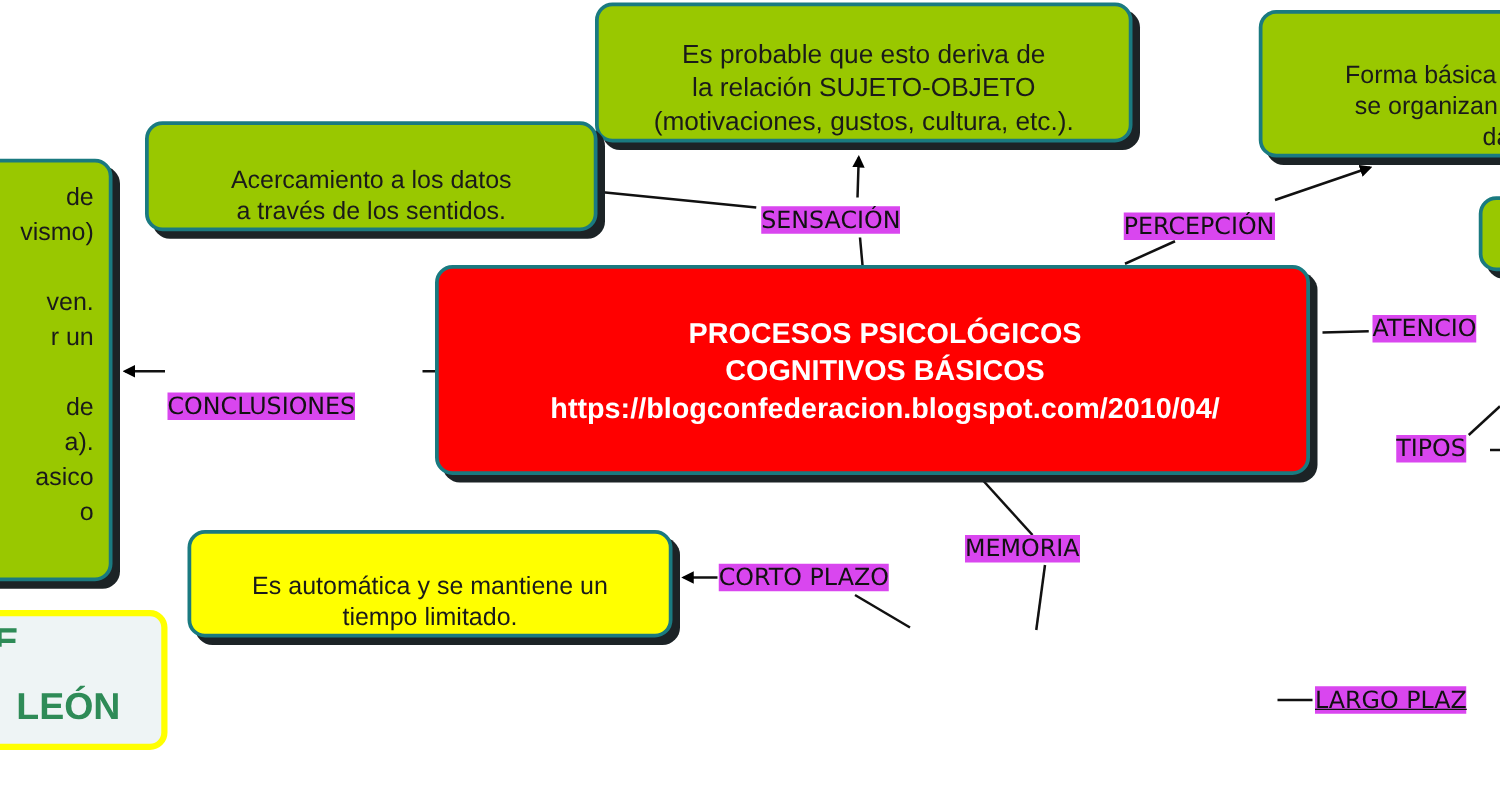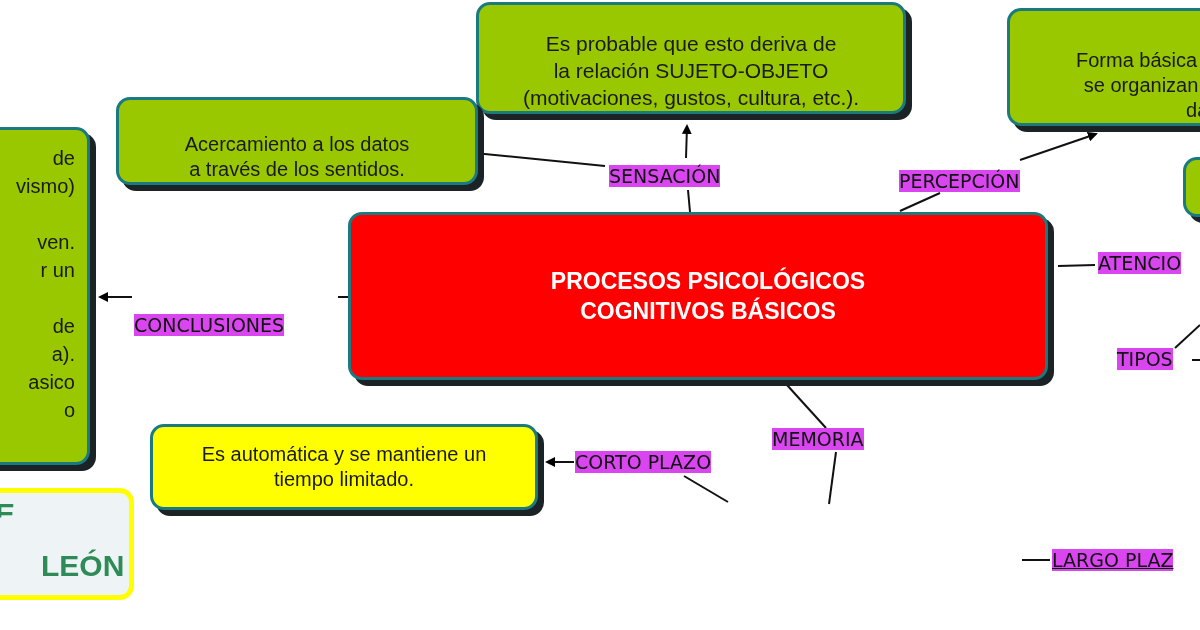--- a/index.html
+++ b/index.html
@@ -9,21 +9,21 @@
   .node {
     position:absolute; box-sizing:border-box;
     border:3px solid #1a7a80; border-radius:14px;
     box-shadow: 6px 6px 0 #1c2326;
     display:flex; align-items:center; justify-content:center; text-align:center;
     color:#1a1a1a; font-size:20px; line-height:25px;
     font-family:"Liberation Sans", sans-serif;
     white-space:pre-line;
   }
   .green { background:#99c800;align-items:flex-end; }
-  .yellow { background:#ffff00; }
+  .yellow { background:#ffff00;align-items:flex-end; }
   .red { background:#ff0000; color:#ffffff; font-weight:bold; font-size:23px; line-height:30px; border-color:#1a7a80;padding-left:20px; }
   .label {
     position:absolute; font-family:"DejaVu Sans", sans-serif; font-size:19px; color:#111;
     background:#d946ef; white-space:nowrap; line-height:22px;
   }
   .logo {
     position:absolute; box-sizing:border-box; border:5px solid #ffff00; border-radius:14px;
     background:#eef4f5; color:#2e8b57; font-weight:bold; font-size:30px;
   }
   .left-node { justify-content:flex-end; text-align:right; align-items:flex-start; padding:14px 12px 0 0; line-height:28px; }
@@ -100,35 +100,36 @@
 
 de
 a).
 asico
 o</span>
   </div>
 
   <div class="node red" style="left:348px; top:212px; width:700px; height:168px; flex-direction:column;">
     <div>PROCESOS PSICOLÓGICOS</div>
     <div>COGNITIVOS BÁSICOS</div>
+    <div>https://blogconfederacion.blogspot.com/2010/04/</div>
   </div>
 
   <div class="node yellow" style="left:150px; top:424px; width:388px; height:86px;">
     <span>Es automática y se mantiene un
 tiempo limitado.</span>
   </div>
 
 
   <span class="label" style="left:609px; top:165px;">SENSACIÓN</span>
   <span class="label" style="left:899px; top:170px;">PERCEPCIÓN</span>
   <span class="label" style="left:1098px; top:252px;text-align:center;">ATENCIO</span>
   <span class="label" style="left:1117px; top:348px;">TIPOS</span>
   <span class="label" style="left:134px; top:286px;margin-top:28px;">CONCLUSIONES</span>
   <span class="label" style="left:772px; top:428px;">MEMORIA</span>
   <span class="label" style="left:575px; top:451px;">CORTO PLAZO</span>
   <span class="label" style="left:1052px; top:549px;text-decoration:underline;">LARGO PLAZ</span>
 
   <div class="logo" style="left:-30px; top:488px; width:164px; height:112px;">
     <div style="position:absolute; left:20px; top:4px; font-size:30px; clip-path: inset(0 0 40% 0);">E</div>
-    <div style="position:absolute; left:38px; top:56px;margin-left:28px;">LEÓN</div>
+    <div style="position:absolute; left:38px; top:56px;">LEÓN</div>
   </div>
 
 </div>
 
 </body></html>

